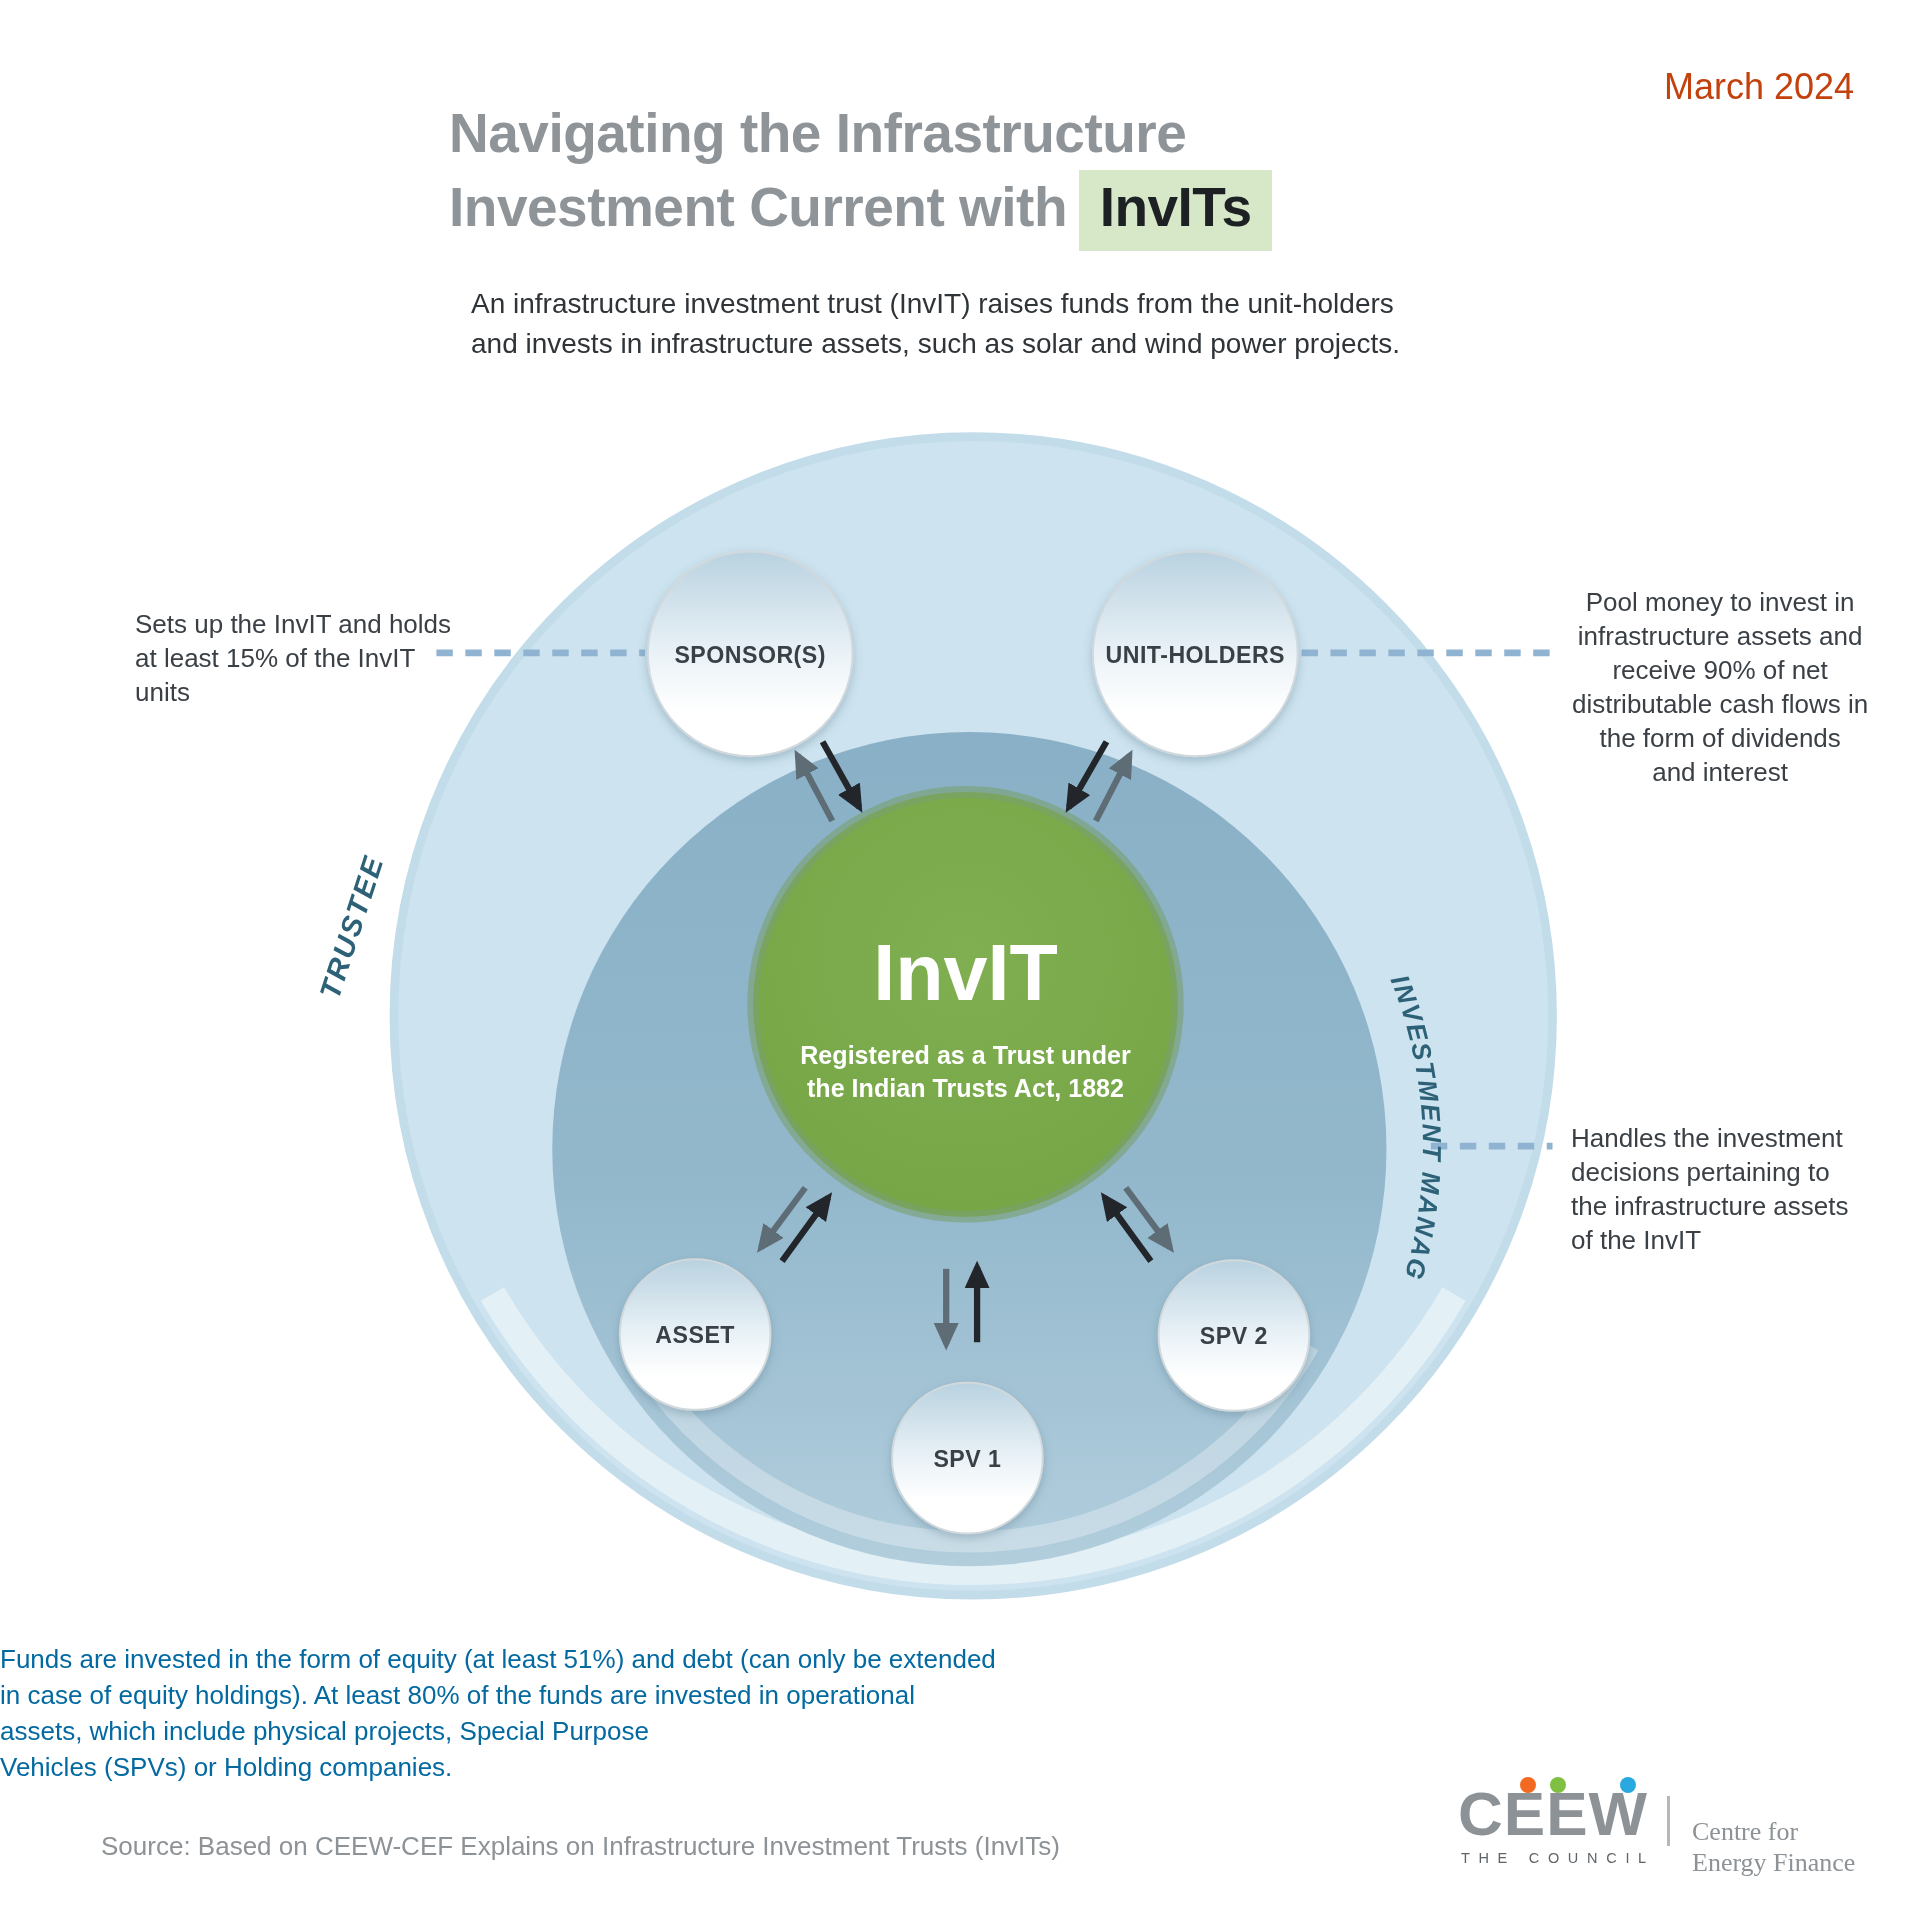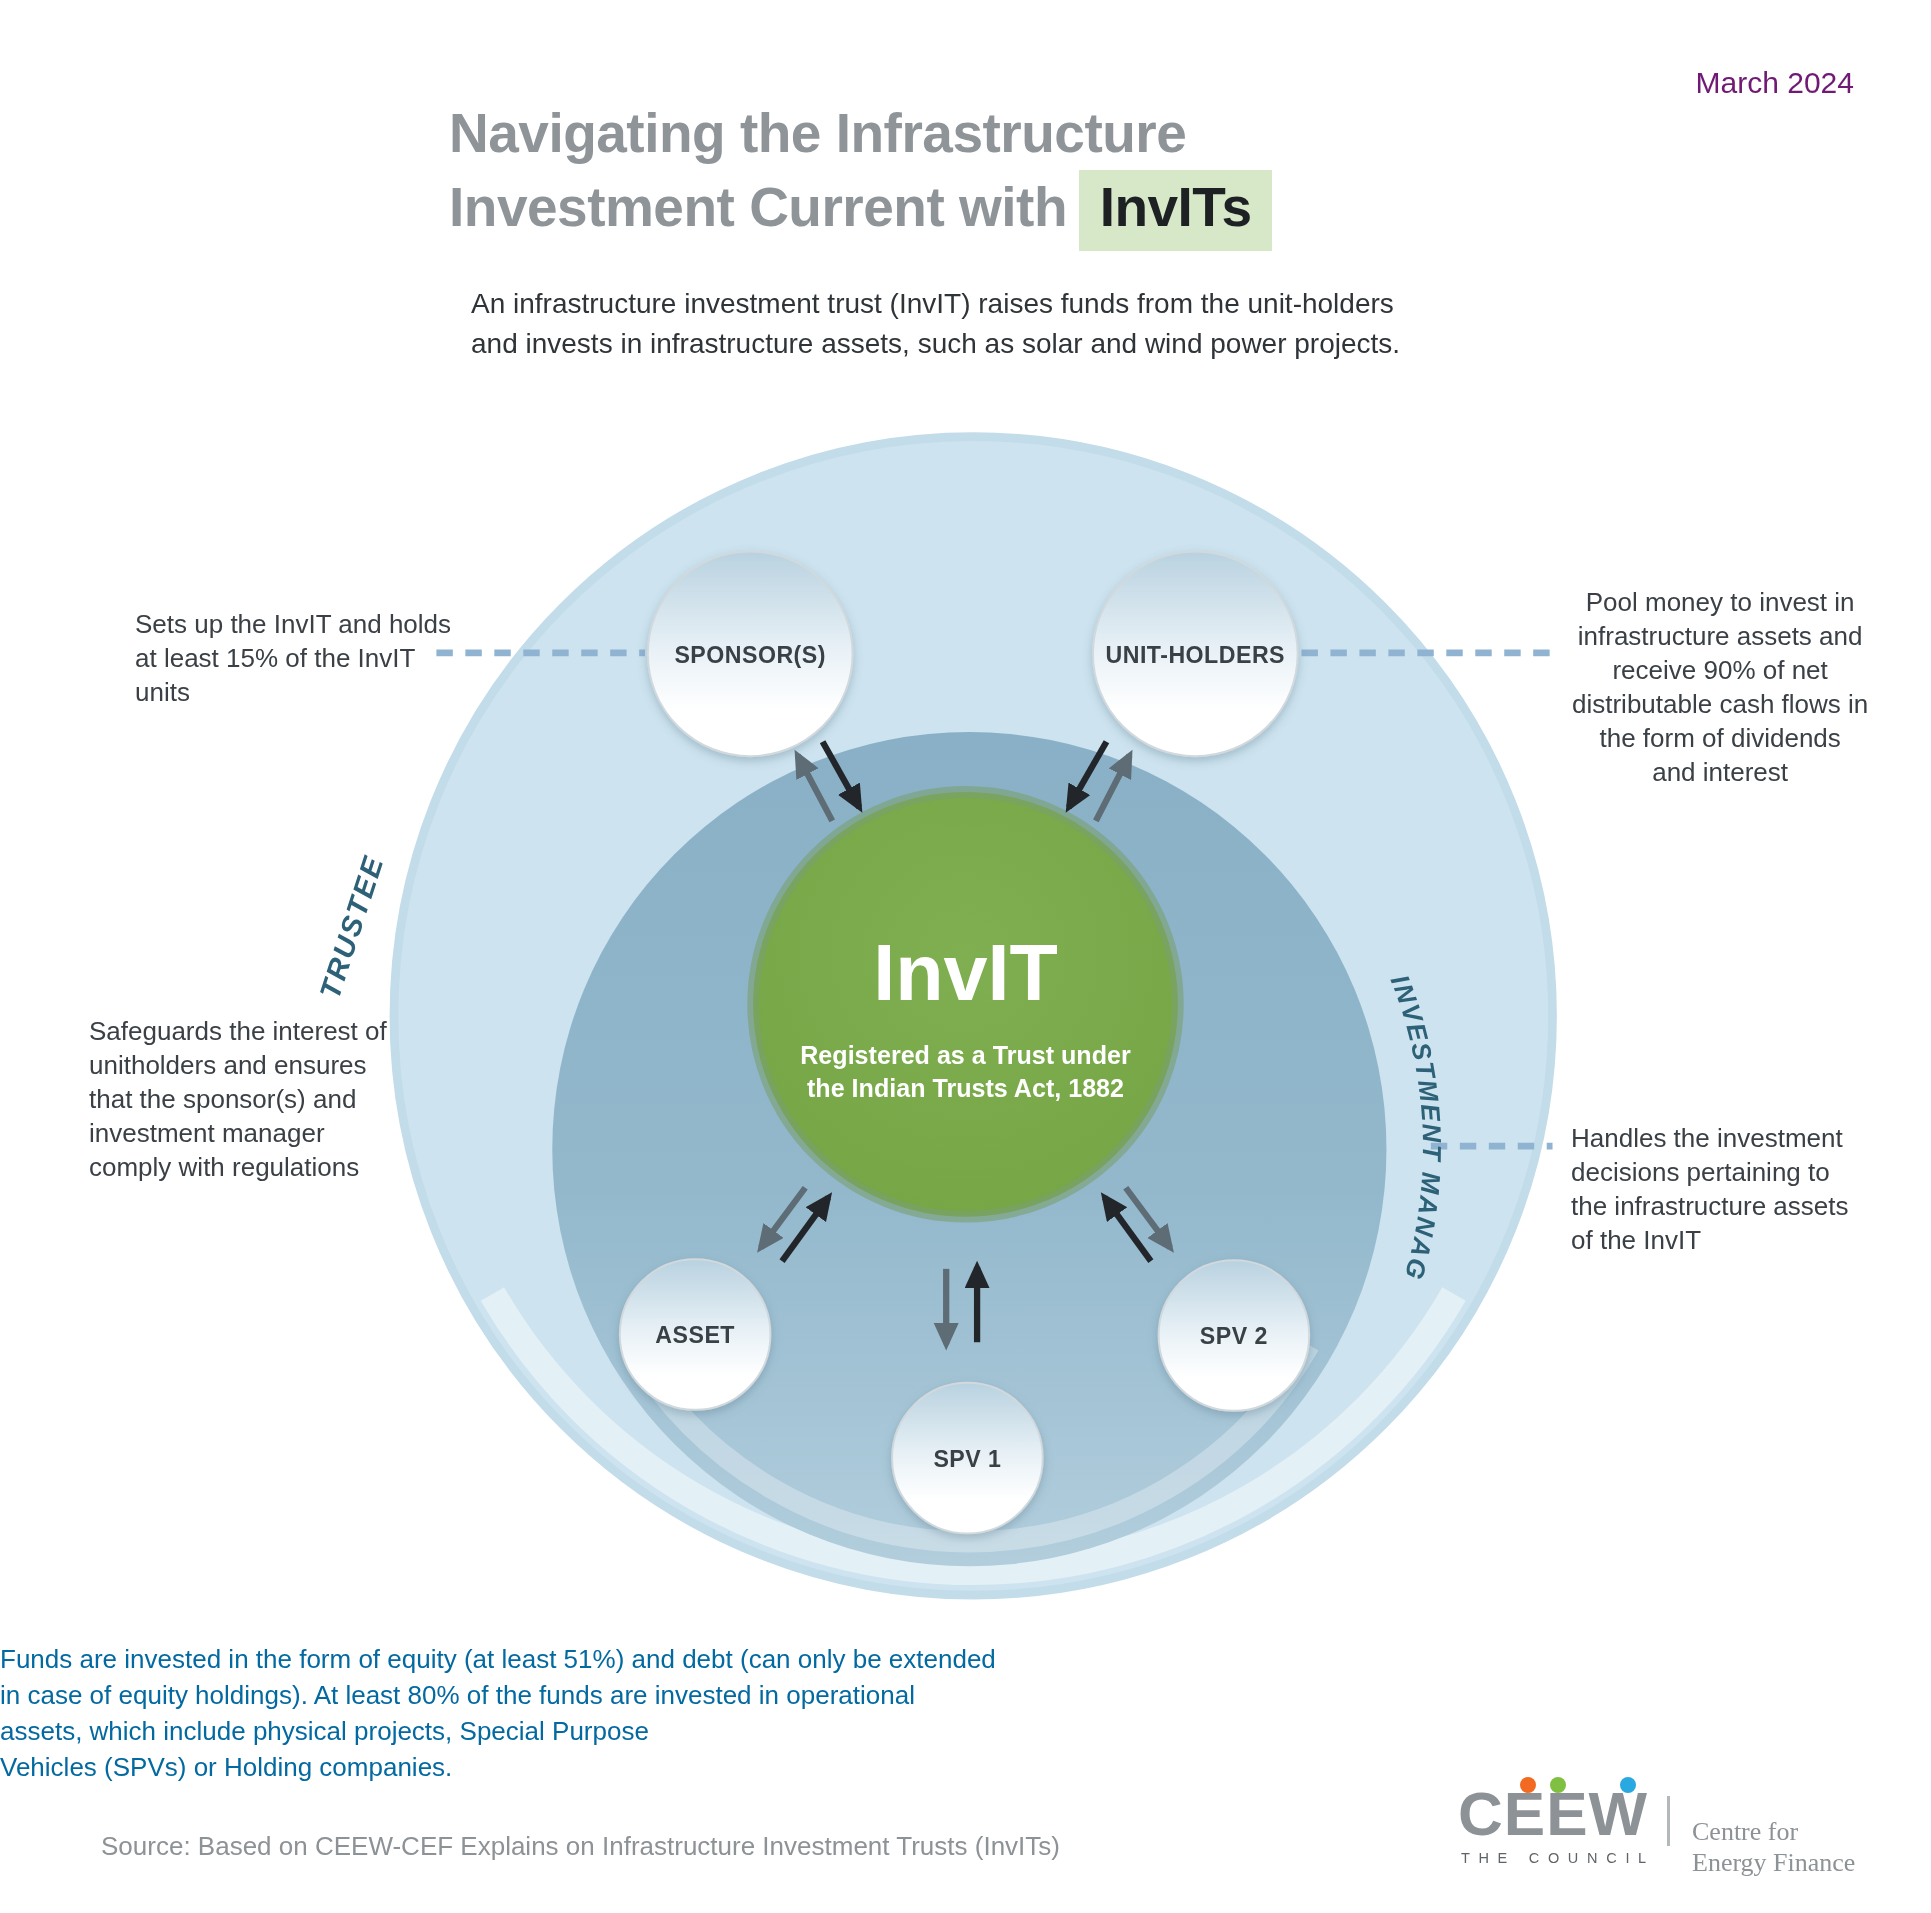--- a/index.html
+++ b/index.html
@@ -1,20 +1,20 @@
 <!DOCTYPE html>
 <html><head>
 <meta charset="utf-8">
 <style>
   html,body{margin:0;padding:0;background:#ffffff;}
   .page{
     position:relative;width:1931px;height:1914px;background:#ffffff;
     font-family:"Liberation Sans",sans-serif;overflow:hidden;
   }
-  .date{position:absolute;top:66px;right:77px;font-size:30px;color:#701a75;}
+  .date{position:absolute;top:66px;right:77px;font-size:36px;color:#c2410c;}
   .title{
     position:absolute;left:449px;top:97px;font-size:55px;font-weight:600;
     color:#8f9499;line-height:73px;letter-spacing:-0.5px;white-space:nowrap;
   }
   .title .hl{
     display:inline-block;background:#d7e8c9;color:#1d2124;font-weight:700;
     padding:1.9px 21px 7.7px;margin-left:11.6px;line-height:71px;
   }
   .subtitle{
     position:absolute;left:451px;top:284px;font-size:28px;line-height:40px;
@@ -139,25 +139,20 @@
 
   <div class="ann" id="ann-sponsor">Sets up the InvIT and holds
 at least 15% of the InvIT
 units</div>
   <div class="ann" id="ann-uh">Pool money to invest in
 infrastructure assets and
 receive 90% of net
 distributable cash flows in
 the form of dividends
 and interest</div>
-  <div class="ann" id="ann-trustee">Safeguards the interest of
-unitholders and ensures
-that the sponsor(s) and
-investment manager
-comply with regulations</div>
   <div class="ann" id="ann-im">Handles the investment
 decisions pertaining to
 the infrastructure assets
 of the InvIT</div>
 
   <div class="footnote">Funds are invested in the form of equity (at least 51%) and debt (can only be extended
 in case of equity holdings). At least 80% of the funds are invested in operational
 assets, which include physical projects, Special Purpose
 Vehicles (SPVs) or Holding companies.</div>
 

